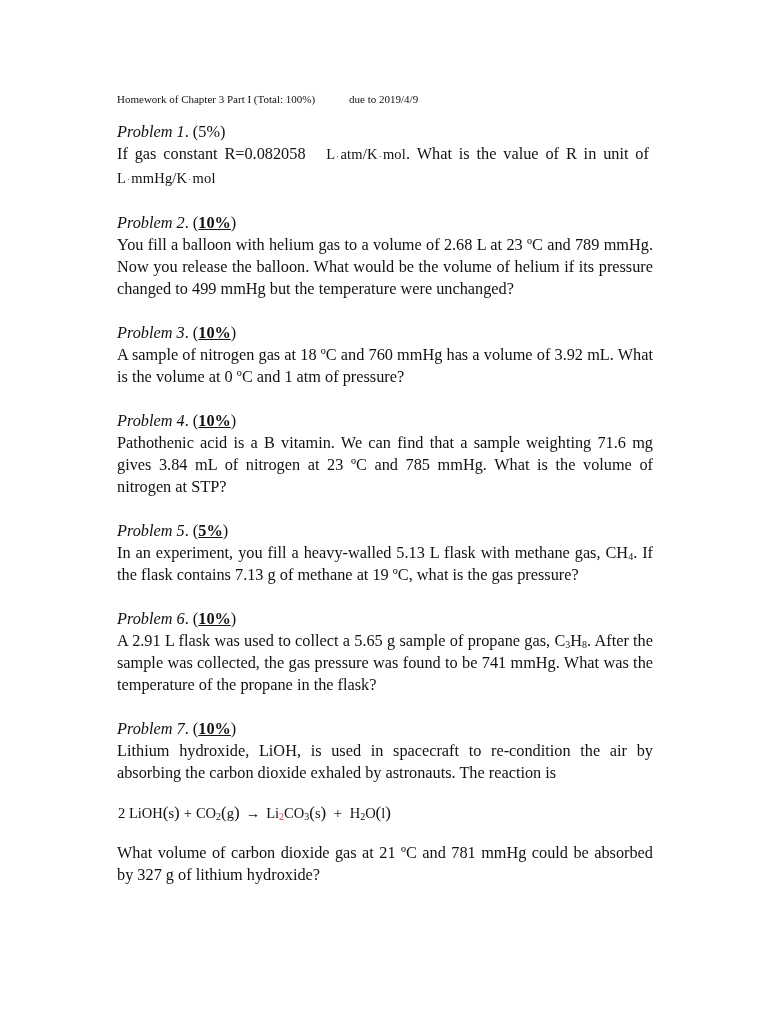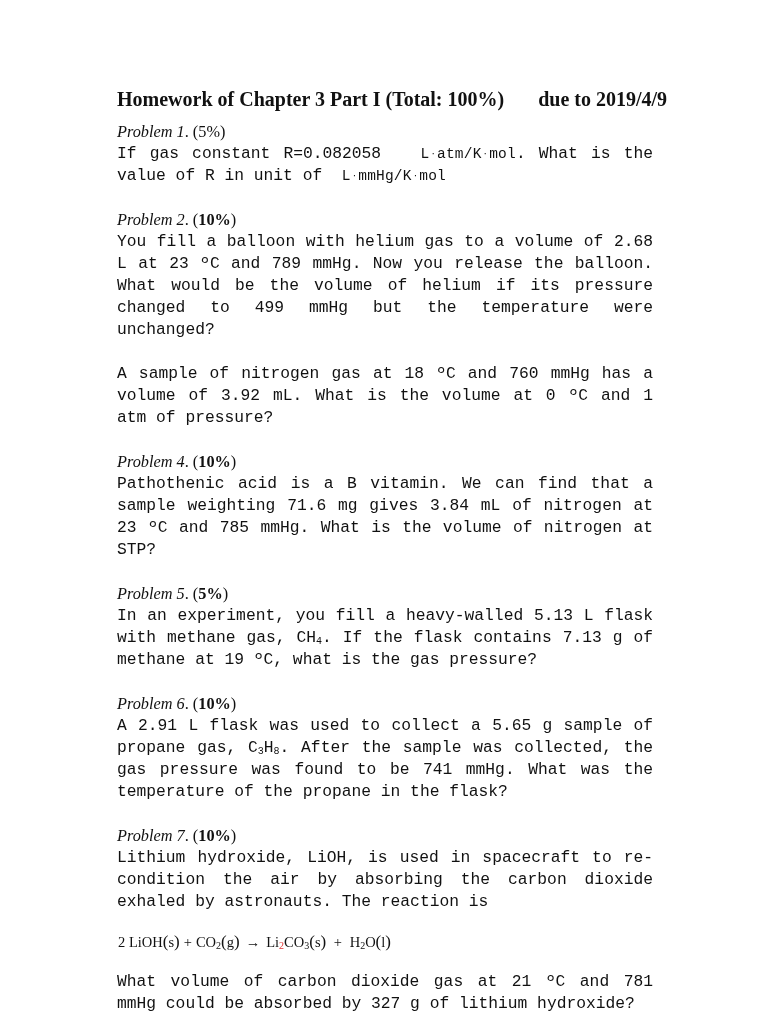--- a/index.html
+++ b/index.html
@@ -6,28 +6,28 @@
   body {
     width: 768px; height: 1024px; position: relative; overflow: hidden;
     font-family: "Liberation Serif", "DejaVu Serif", serif;
     color: #111111;
   }
   .page {
     position: absolute; left: 117px; top: 88px; width: 536px;
     font-size: 16.3px; line-height: 22px;
   }
   .title {
-    font-weight: bold; font-size: 20px; white-space: pre; margin: 0 0 9px 0; height: 24px;
+    font-weight: normal; font-size: 11px; white-space: pre; margin: 0 0 9px 0; height: 24px;
   }
   .title .due { margin-left: 34px; }
   .problem { margin-bottom: 22px; }
   .phead { height: 22px; }
   .phead .pname { font-style: italic; text-align: center; }
-  .phead .ppct { font-weight: bold; }
-  .ptext { text-align: justify; text-align-last: left; font-family: Liberation Mono, monospace; }
+  .phead .ppct { font-weight: bold; text-decoration: underline; }
+  .ptext { text-align: justify; text-align-last: left; }
   .unit { font-size: 14.5px; letter-spacing: 0.2px; }
   .dot { font-size: 9px; vertical-align: middle; padding: 0 1px; }
   sub.small { font-size: 10px; vertical-align: -2px; line-height: 0; }
   .equation {
     margin: 18px 0 16px 1px; font-size: 14.5px; height: 24px; white-space: nowrap;
   }
   .equation .paren { font-size: 17px; }
   .equation .red { color: #e03030; }
   .equation .arrow { margin: 0 6px 0 6px; }
   .equation .plus { margin: 0 4px; }
@@ -44,20 +44,21 @@
     <div class="phead"><span class="pname">Problem 1</span>. (<span>5%</span>)</div>
     <div class="ptext"><span>If gas constant R=0.082058</span>&nbsp;&nbsp; <span class="unit"><span>L</span><span class="dot">·</span><span>atm/K</span><span class="dot">·</span><span>mol</span></span><span>. What is the value of R in unit of</span>&nbsp; <span class="unit"><span>L</span><span class="dot">·</span><span>mmHg/K</span><span class="dot">·</span><span>mol</span></span></div>
   </div>
 
   <div class="problem">
     <div class="phead"><span class="pname">Problem 2</span>. (<span class="ppct">10%</span>)</div>
     <div class="ptext">You fill a balloon with helium gas to a volume of 2.68 L at 23 ºC and 789 mmHg. Now you release the balloon. What would be the volume of helium if its pressure changed to 499 mmHg but the temperature were unchanged?</div>
   </div>
 
   <div class="problem">
+    <div class="phead"><span class="pname">Problem 3</span>. (<span class="ppct">10%</span>)</div>
     <div class="ptext">A sample of nitrogen gas at 18 ºC and 760 mmHg has a volume of 3.92 mL. What is the volume at 0 ºC and 1 atm of pressure?</div>
   </div>
 
   <div class="problem">
     <div class="phead"><span class="pname">Problem 4</span>. (<span class="ppct">10%</span>)</div>
     <div class="ptext">Pathothenic acid is a B vitamin. We can find that a sample weighting 71.6 mg gives 3.84 mL of nitrogen at 23 ºC and 785 mmHg. What is the volume of nitrogen at STP?</div>
   </div>
 
   <div class="problem">
     <div class="phead"><span class="pname">Problem 5</span>. (<span class="ppct">5%</span>)</div>

